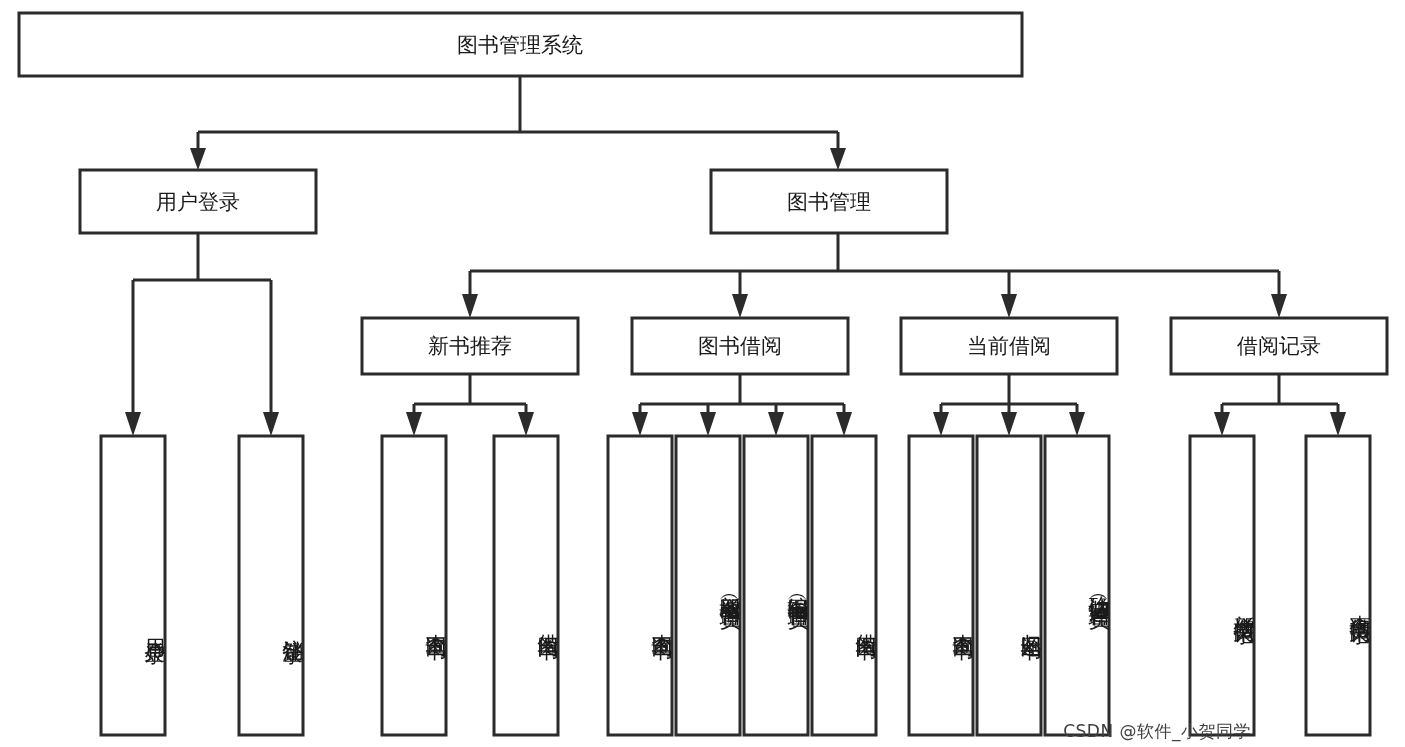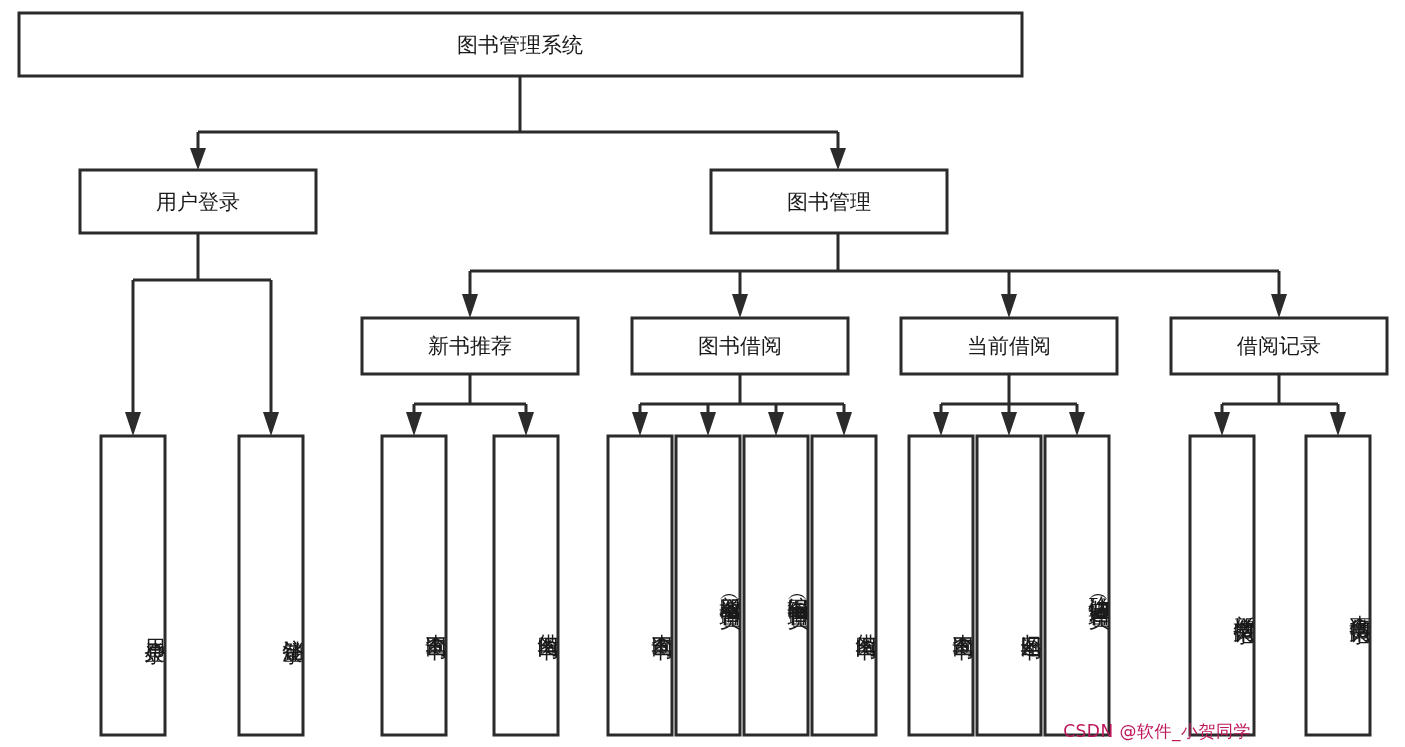--- a/index.html
+++ b/index.html
@@ -44,21 +44,21 @@
     align-items:flex-start;
     justify-content:center;
     white-space:nowrap;
     pointer-events:none;
   }
   .watermark{
     position:absolute;
     right:8px;
     bottom:4px;
     font-size:17px;
-    color:#be185d;
+    color:#404040;
     font-family:"DejaVu Sans","Liberation Sans",sans-serif;
     letter-spacing:0.5px;
     white-space:nowrap;
   }
 </style>
 </head>
 <body>
 
 <div id="diagram-root">
 

